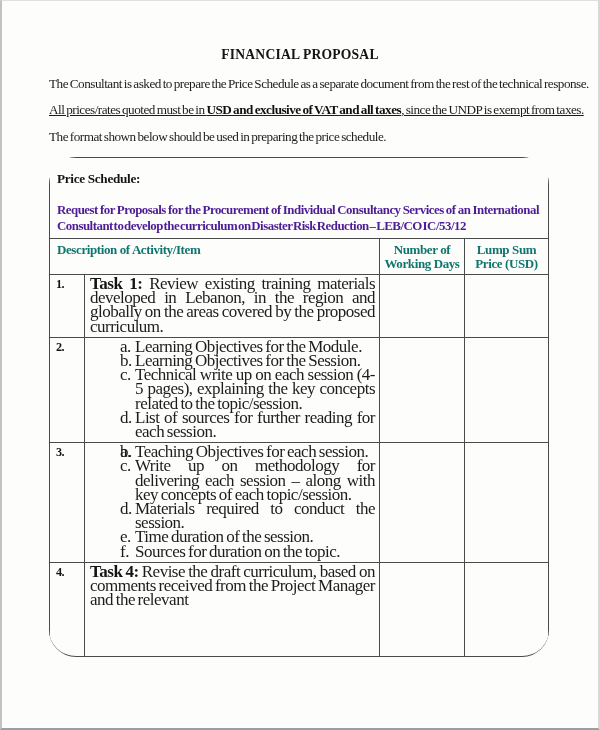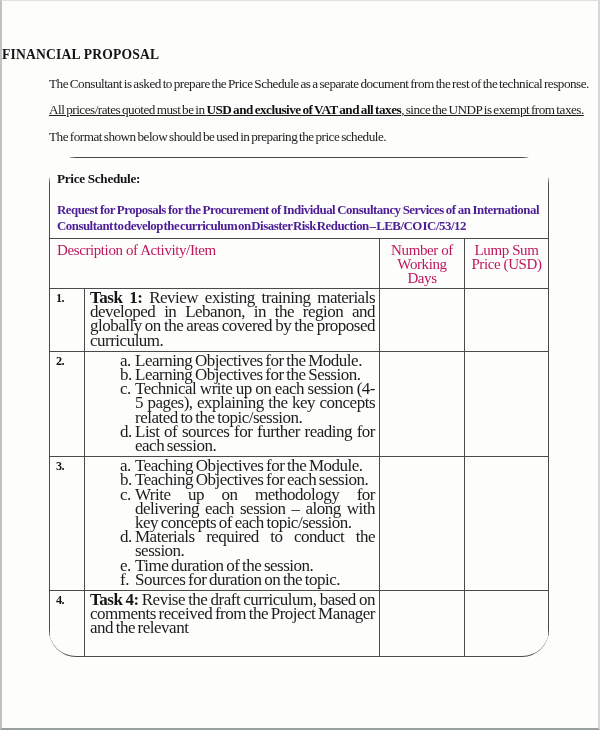--- a/index.html
+++ b/index.html
@@ -13,20 +13,21 @@
     color: #1c1c1c;
     border-top: 1px solid #e0e0e0;
     border-right: 2px solid #d8d8d8;
     border-bottom: 2px solid #9aa0a2;
     border-left: 2px solid #c2c2c2;
     overflow: hidden;
   }
   .doc-title {
     padding-top: 46px;
     width: 596px;
+    text-align: center;
     font-weight: bold;
     font-size: 13.6px;
     line-height: 16px;
     letter-spacing: 0.2px;
     color: #141414;
   }
   .body-p {
     margin: 0 6px 0 47px;
     font-size: 13.2px;
     line-height: 16px;
@@ -74,26 +75,26 @@
     margin-top: 15px;
     font-weight: bold;
     font-size: 12.9px;
     line-height: 16px;
     letter-spacing: -0.5px;
     word-spacing: -2px;
     text-align: justify;
     color: #4c1d95;
   }
   .ch {
-    font-weight: normal;
-    font-size: 15px;
+    font-weight: bold;
+    font-size: 13px;
     line-height: 14px;
     padding: 4px 2px 3px;
     letter-spacing: -0.4px;
-    color: #be185d;
+    color: #0f766e;
   }
   .ch-desc { grid-column: 1 / 3; padding-left: 7px; }
   .ch-days, .ch-price { border-left: 1px solid #4a4a4a; text-align: center; }
   .cell {
     border-top: 1px solid #4a4a4a;
     font-size: 17px;
     line-height: 14.2px;
     letter-spacing: -0.5px;
     word-spacing: -1.1px;
   }
@@ -154,21 +155,21 @@
           <div class="li"><span class="letter">c.</span><span>Technical write up on each session (4-5 pages), explaining the key concepts related to the topic/session.</span></div>
           <div class="li"><span class="letter">d.</span><span>List of sources for further reading for each session.</span></div>
         </div>
       </div>
       <div class="cell cdays"></div>
       <div class="cell cprice"></div>
 
       <div class="cell cnum">3.</div>
       <div class="cell cdesc">
         <div class="tlist">
-          <div class="li"><span class="letter">a.</span><span>Teaching Objectives for the Module.</span></div>
+          <div class="li"><span class="letter">a.</span></div>
           <div class="li"><span class="letter">b.</span><span>Teaching Objectives for each session.</span></div>
           <div class="li"><span class="letter">c.</span><span>Write up on methodology for delivering each session – along with key concepts of each topic/session.</span></div>
           <div class="li"><span class="letter">d.</span><span>Materials required to conduct the session.</span></div>
           <div class="li"><span class="letter">e.</span><span>Time duration of the session.</span></div>
           <div class="li"><span class="letter">f.</span><span>Sources for duration on the topic.</span></div>
         </div>
       </div>
       <div class="cell cdays"></div>
       <div class="cell cprice"></div>
 

